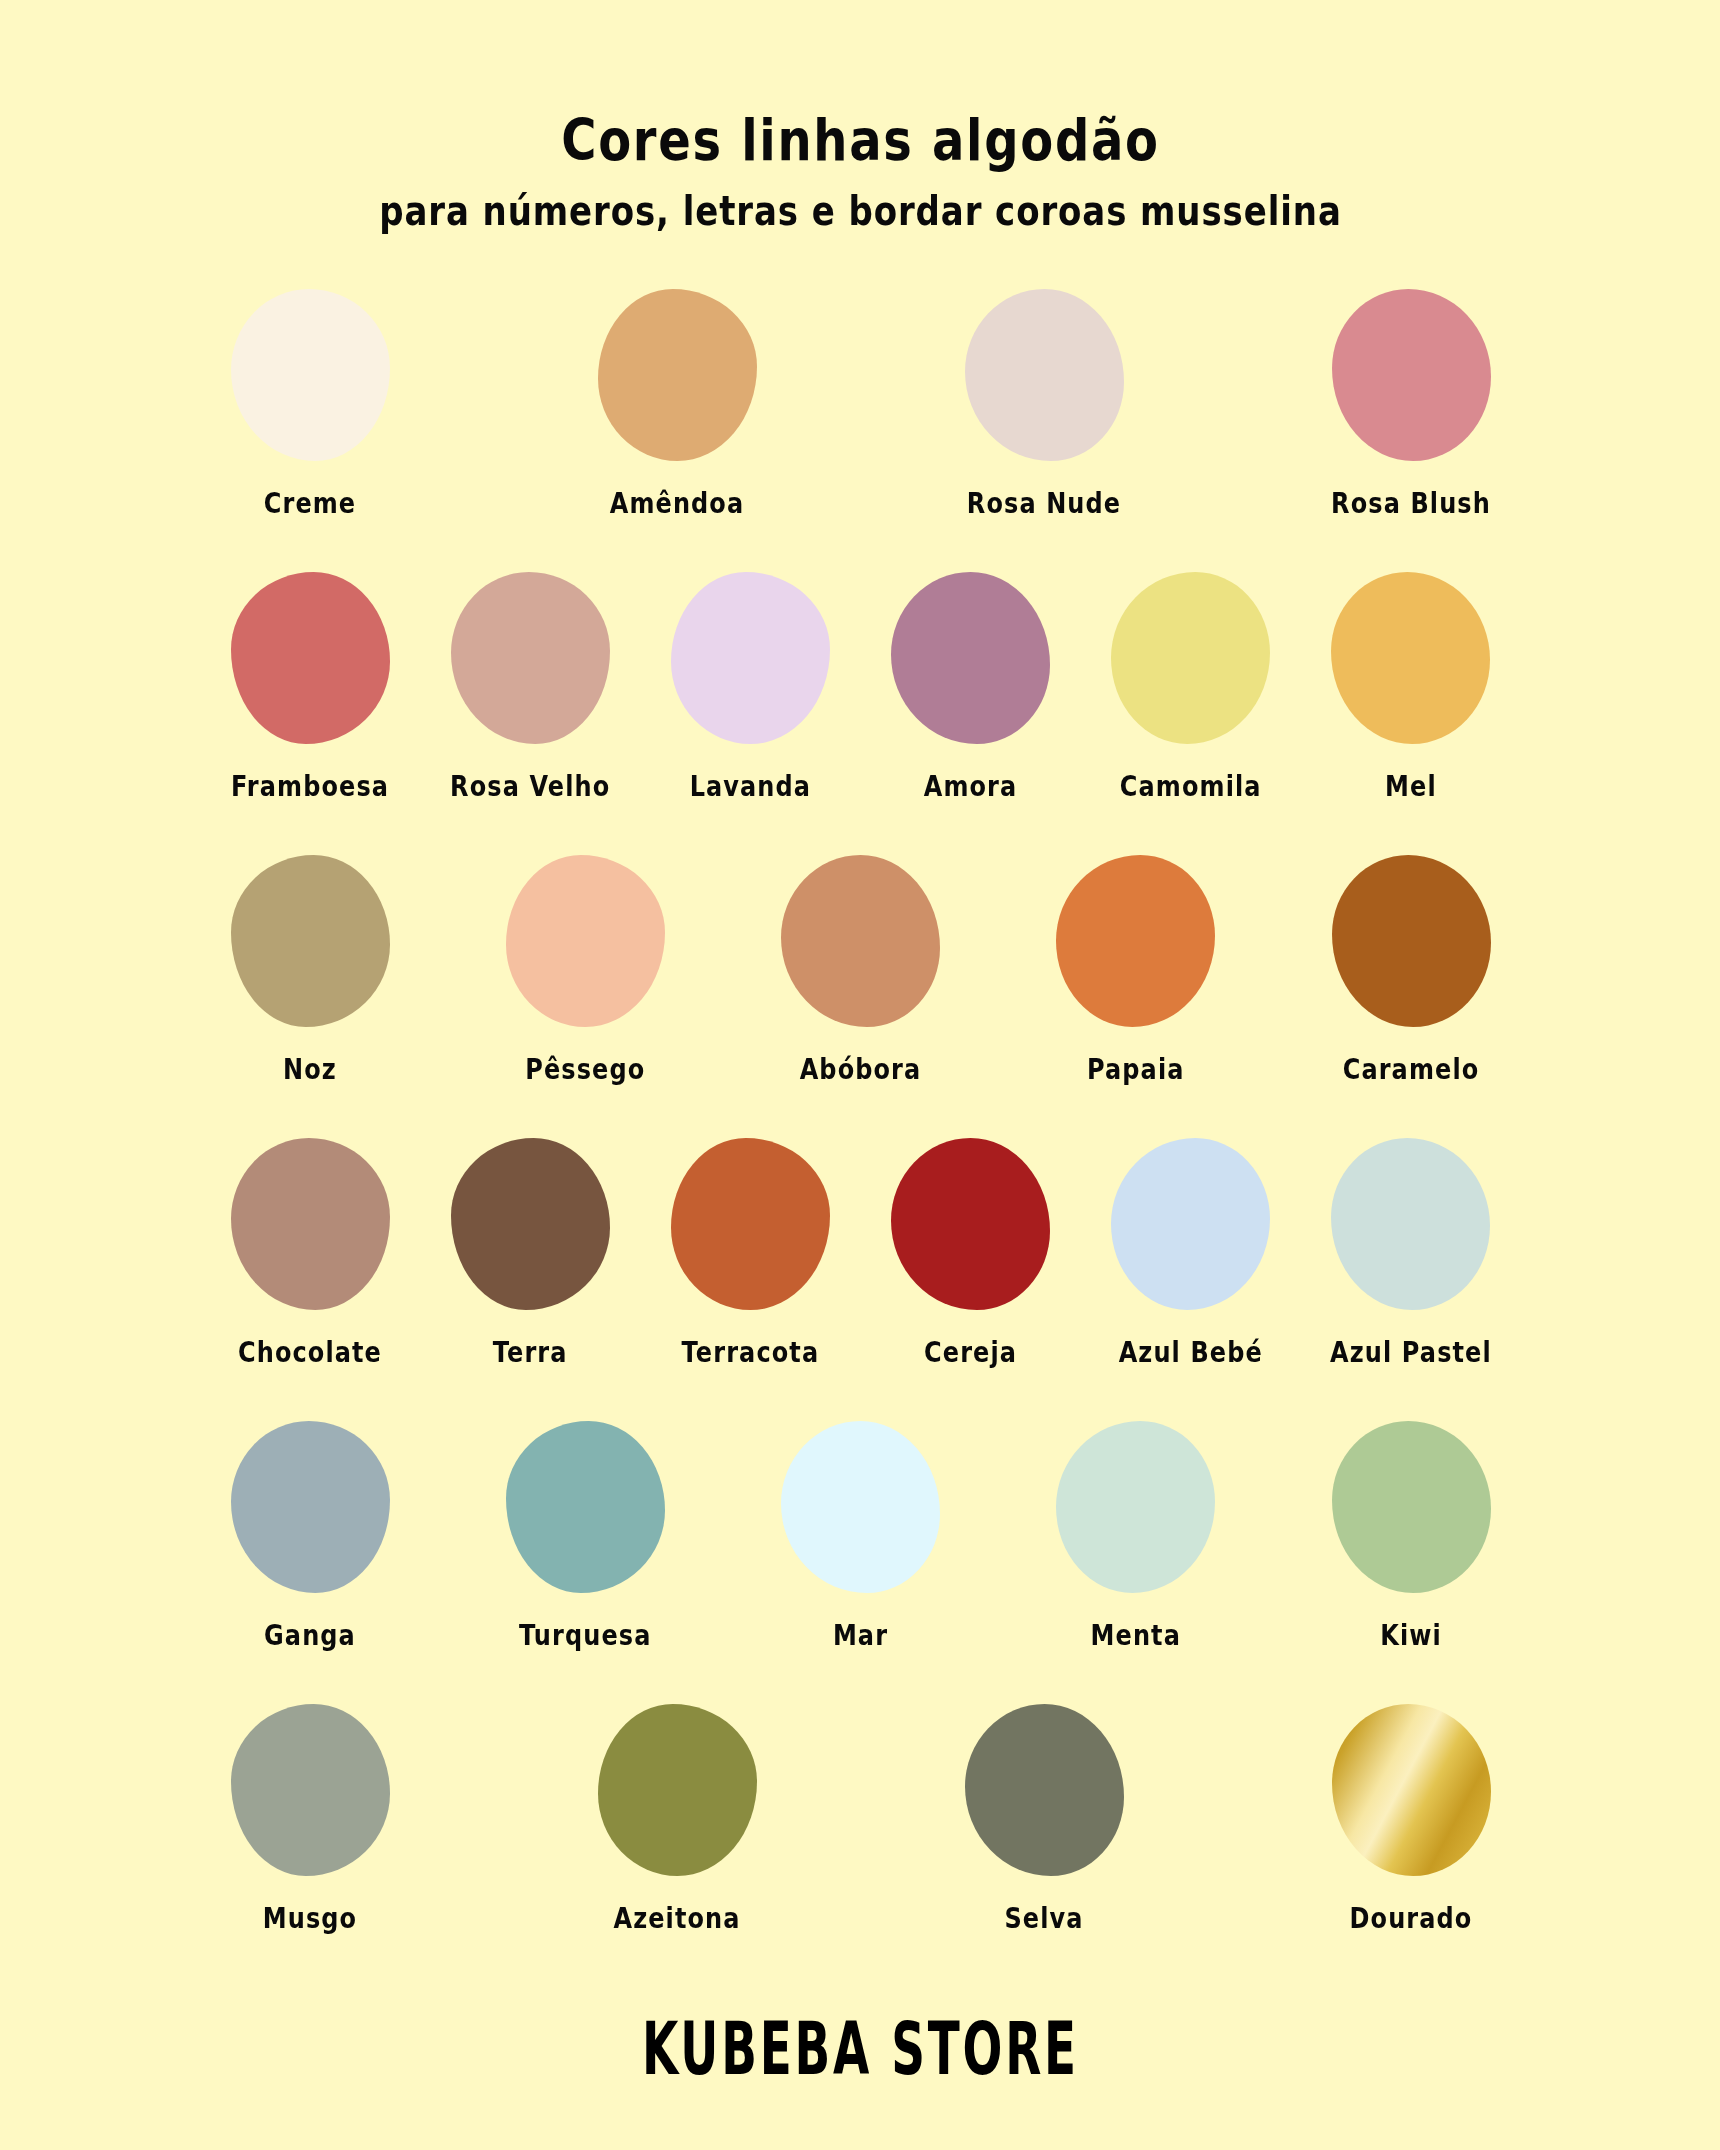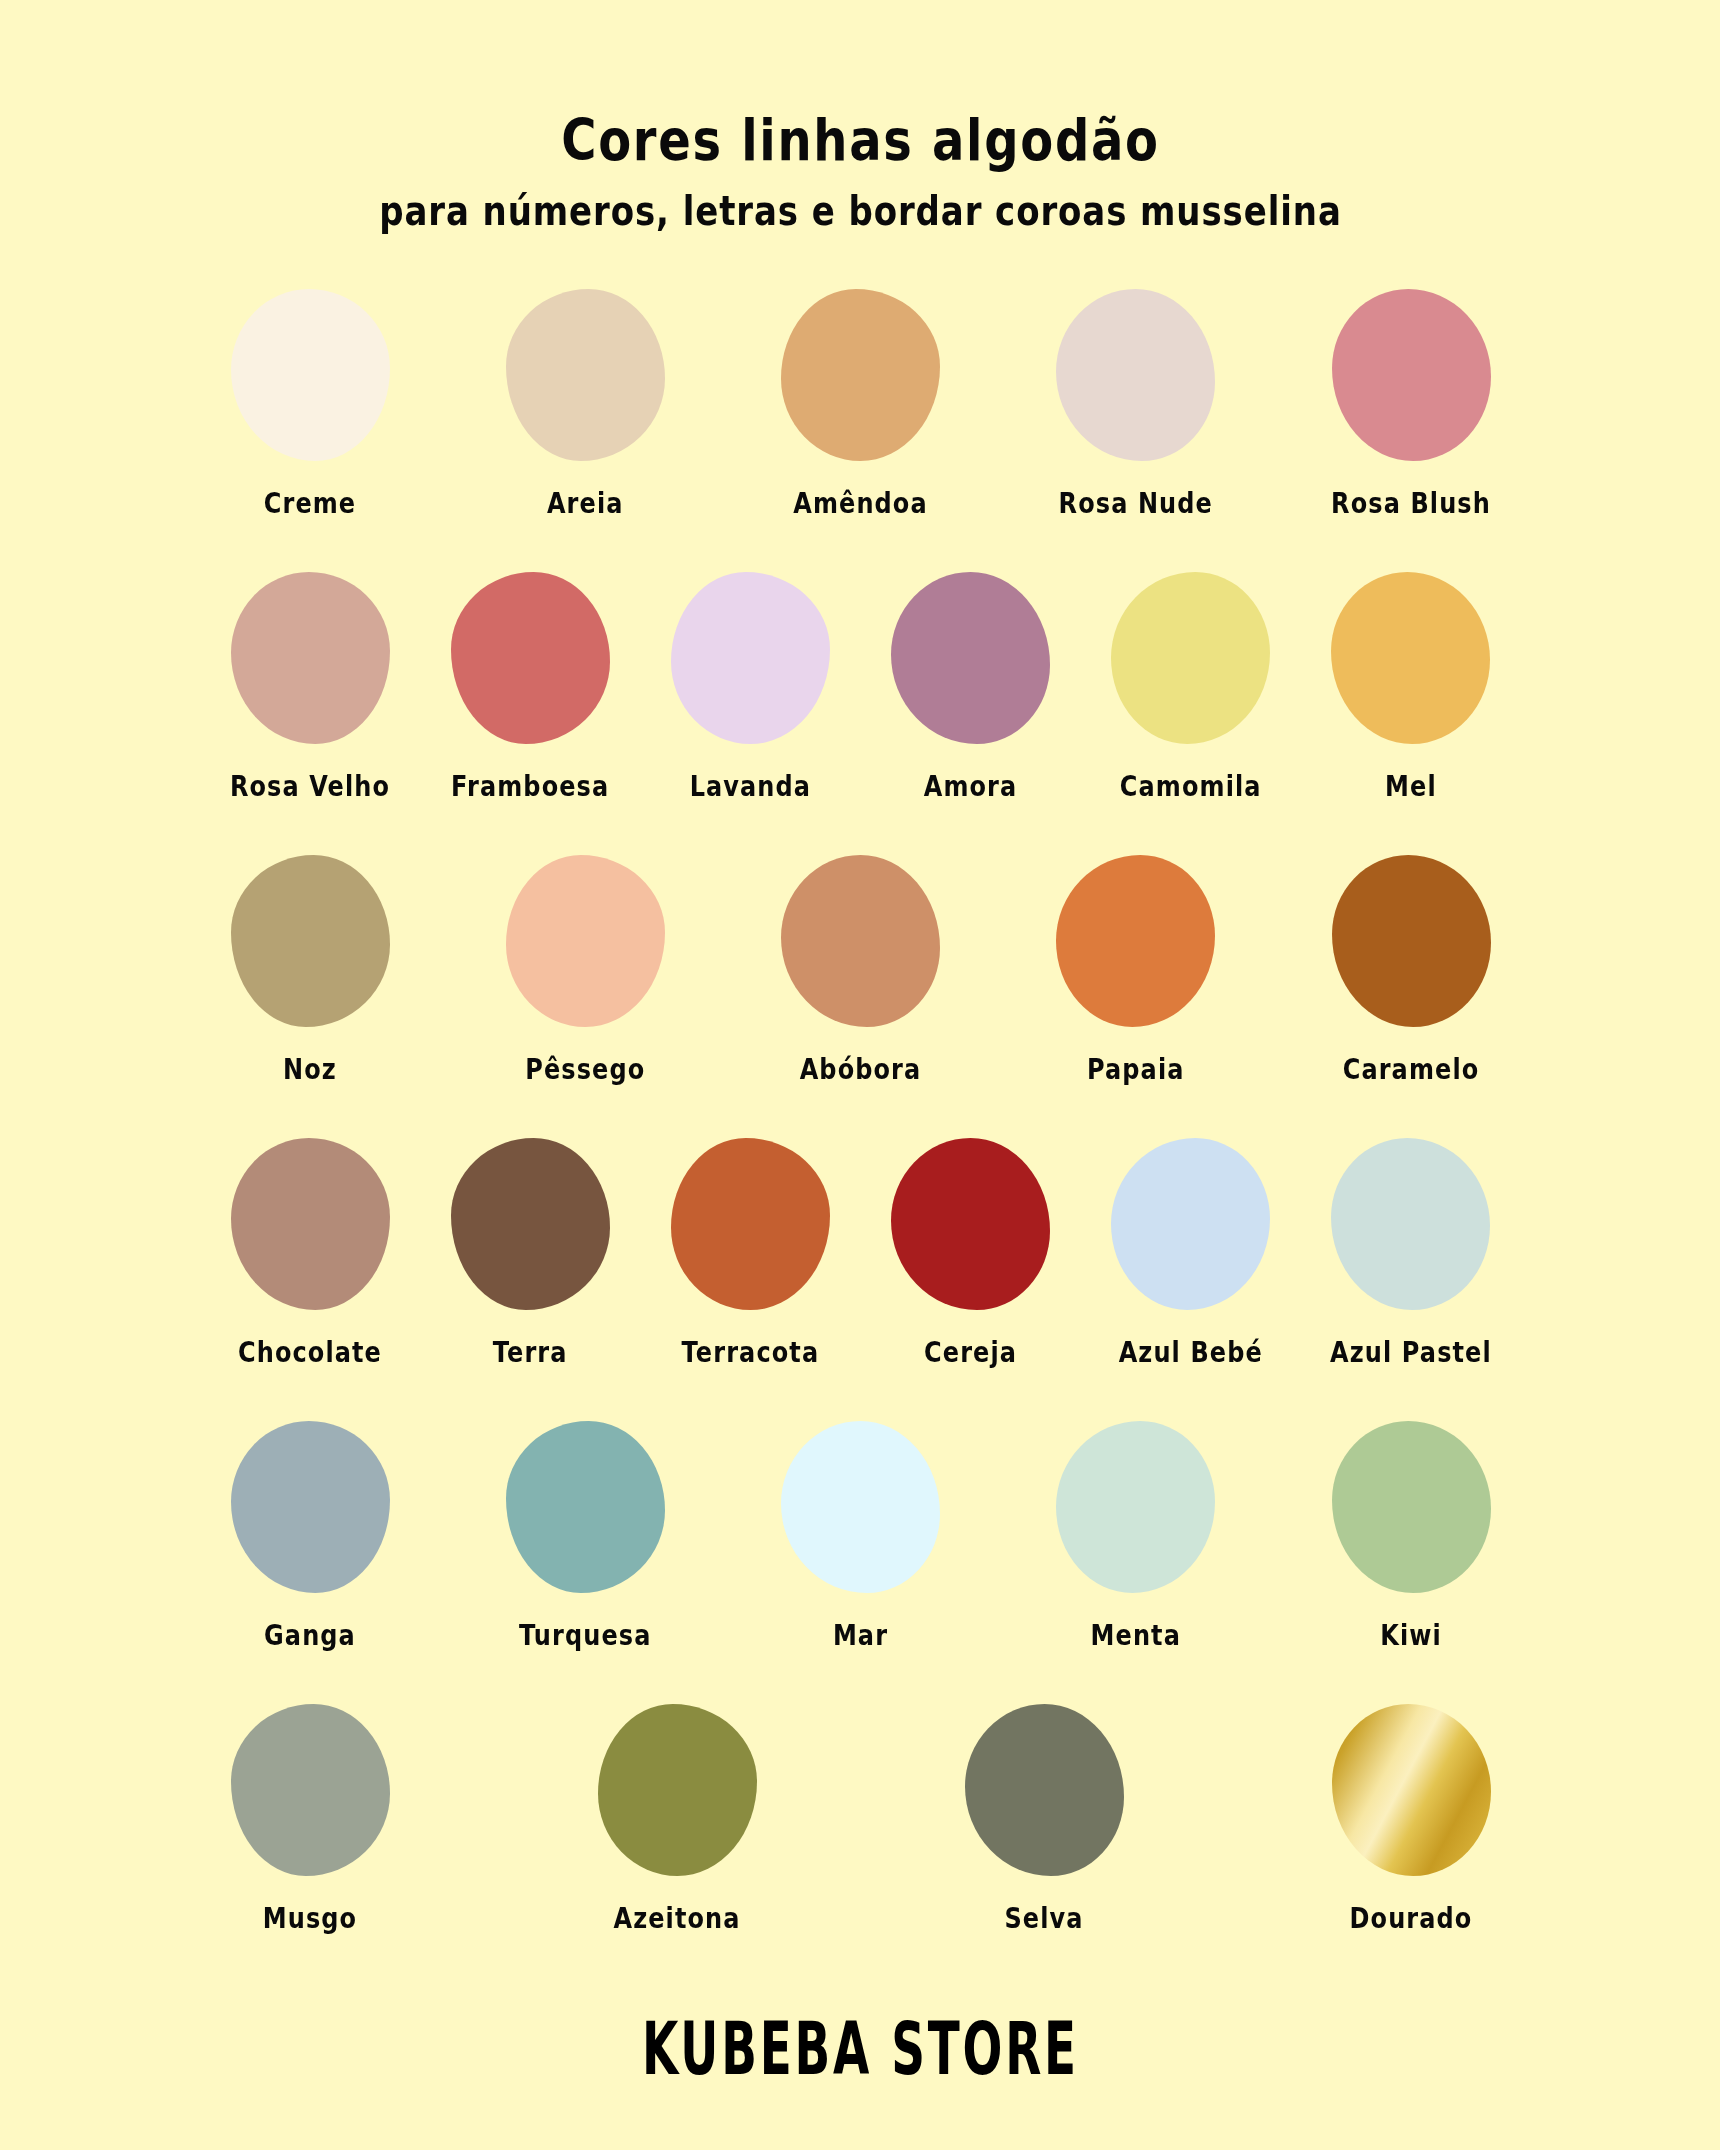--- a/index.html
+++ b/index.html
@@ -128,55 +128,49 @@
   <div class="palette">
       <div class="row">
         <div class="cell">
           <div class="swatch-wrap">
             <div class="swatch" style="background: rgb(250, 242, 226);"></div>
           </div>
           <div class="label">Creme</div>
         </div>
         <div class="cell">
           <div class="swatch-wrap">
-            <div class="swatch v2" style="background: rgb(230, 210, 181);"></div>
-          </div>
-          <div class="label">Areia</div>
-        </div>
-        <div class="cell">
-          <div class="swatch-wrap">
             <div class="swatch v3" style="background: rgb(222, 171, 114);"></div>
           </div>
           <div class="label">Amêndoa</div>
         </div>
         <div class="cell">
           <div class="swatch-wrap">
             <div class="swatch v4" style="background: rgb(231, 216, 208);"></div>
           </div>
           <div class="label">Rosa Nude</div>
         </div>
         <div class="cell">
           <div class="swatch-wrap">
             <div class="swatch v6" style="background: rgb(217, 138, 144);"></div>
           </div>
           <div class="label">Rosa Blush</div>
         </div>
       </div>
       <div class="row">
         <div class="cell">
           <div class="swatch-wrap">
+            <div class="swatch v2" style="background: rgb(210, 106, 102);"></div>
+          </div>
+          <div class="label">Framboesa</div>
+        </div>
+        <div class="cell">
+          <div class="swatch-wrap">
             <div class="swatch" style="background: rgb(211, 168, 152);"></div>
           </div>
           <div class="label">Rosa Velho</div>
-        </div>
-        <div class="cell">
-          <div class="swatch-wrap">
-            <div class="swatch v2" style="background: rgb(210, 106, 102);"></div>
-          </div>
-          <div class="label">Framboesa</div>
         </div>
         <div class="cell">
           <div class="swatch-wrap">
             <div class="swatch v3" style="background: rgb(233, 213, 236);"></div>
           </div>
           <div class="label">Lavanda</div>
         </div>
         <div class="cell">
           <div class="swatch-wrap">
             <div class="swatch v4" style="background: rgb(176, 125, 150);"></div>

